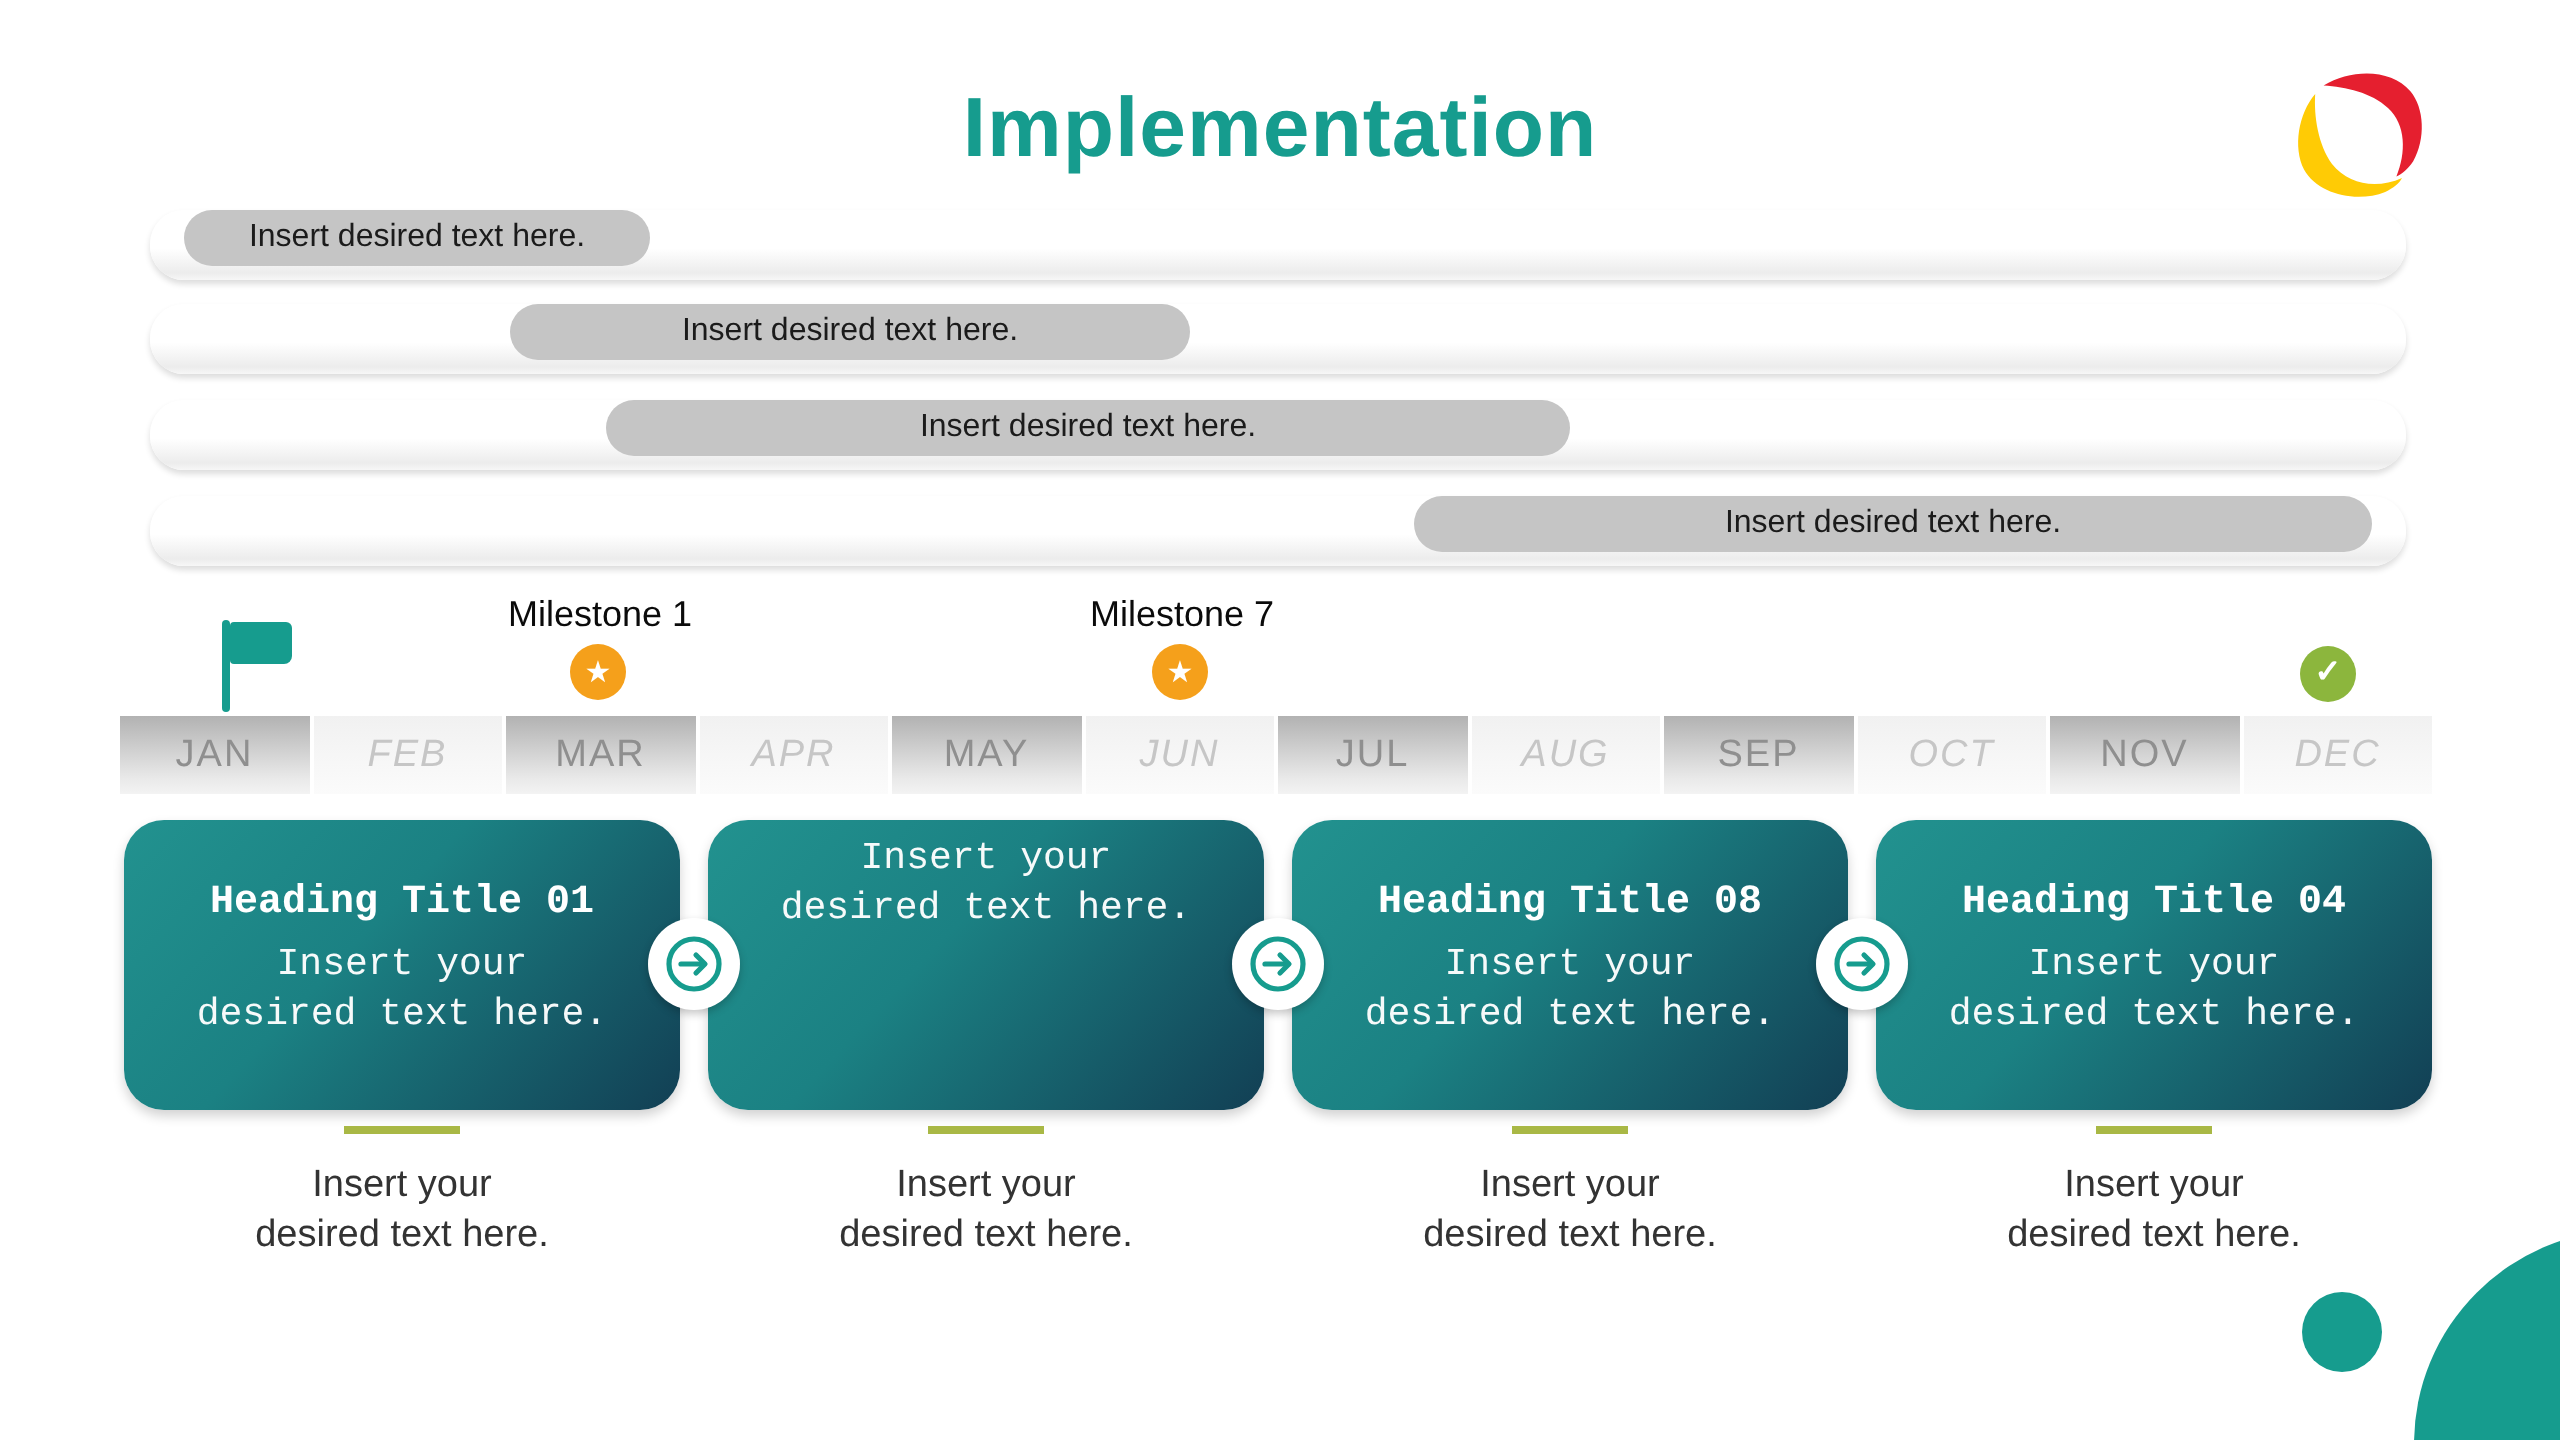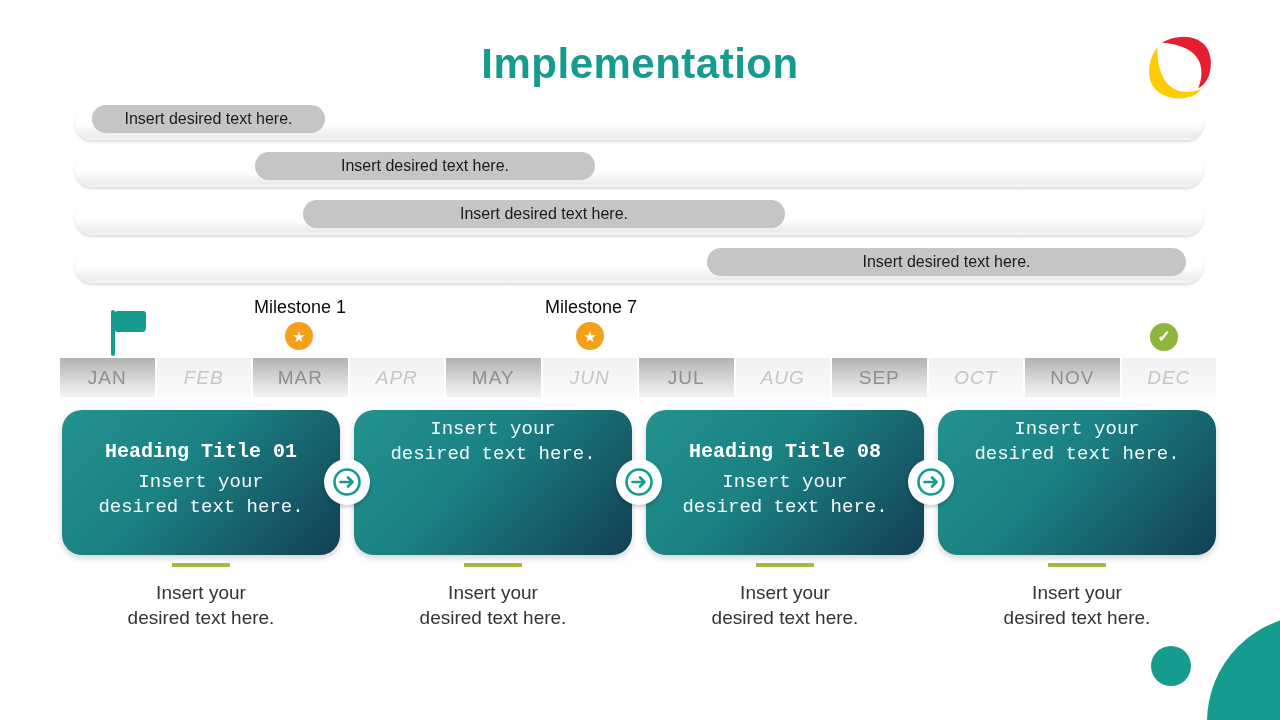--- a/index.html
+++ b/index.html
@@ -167,20 +167,21 @@
     </div>
   </div>
   <div class="card card3">
     <div class="heading">Heading Title 08</div>
     <div class="body">
       <div>Insert your</div>
       <div>desired text here.</div>
     </div>
   </div>
   <div class="card card4">
+    <div class="heading">Heading Title 04</div>
     <div class="body">
       <div>Insert your</div>
       <div>desired text here.</div>
     </div>
   </div>
 
   <div class="connector cn1">
     <svg width="34" height="34" viewBox="0 0 34 34">
       <circle cx="17" cy="17" r="12.5" fill="none" stroke="#169c8e" stroke-width="2.6"></circle>
       <line x1="10.5" y1="17" x2="21.5" y2="17" stroke="#169c8e" stroke-width="2.6" stroke-linecap="round"></line>

